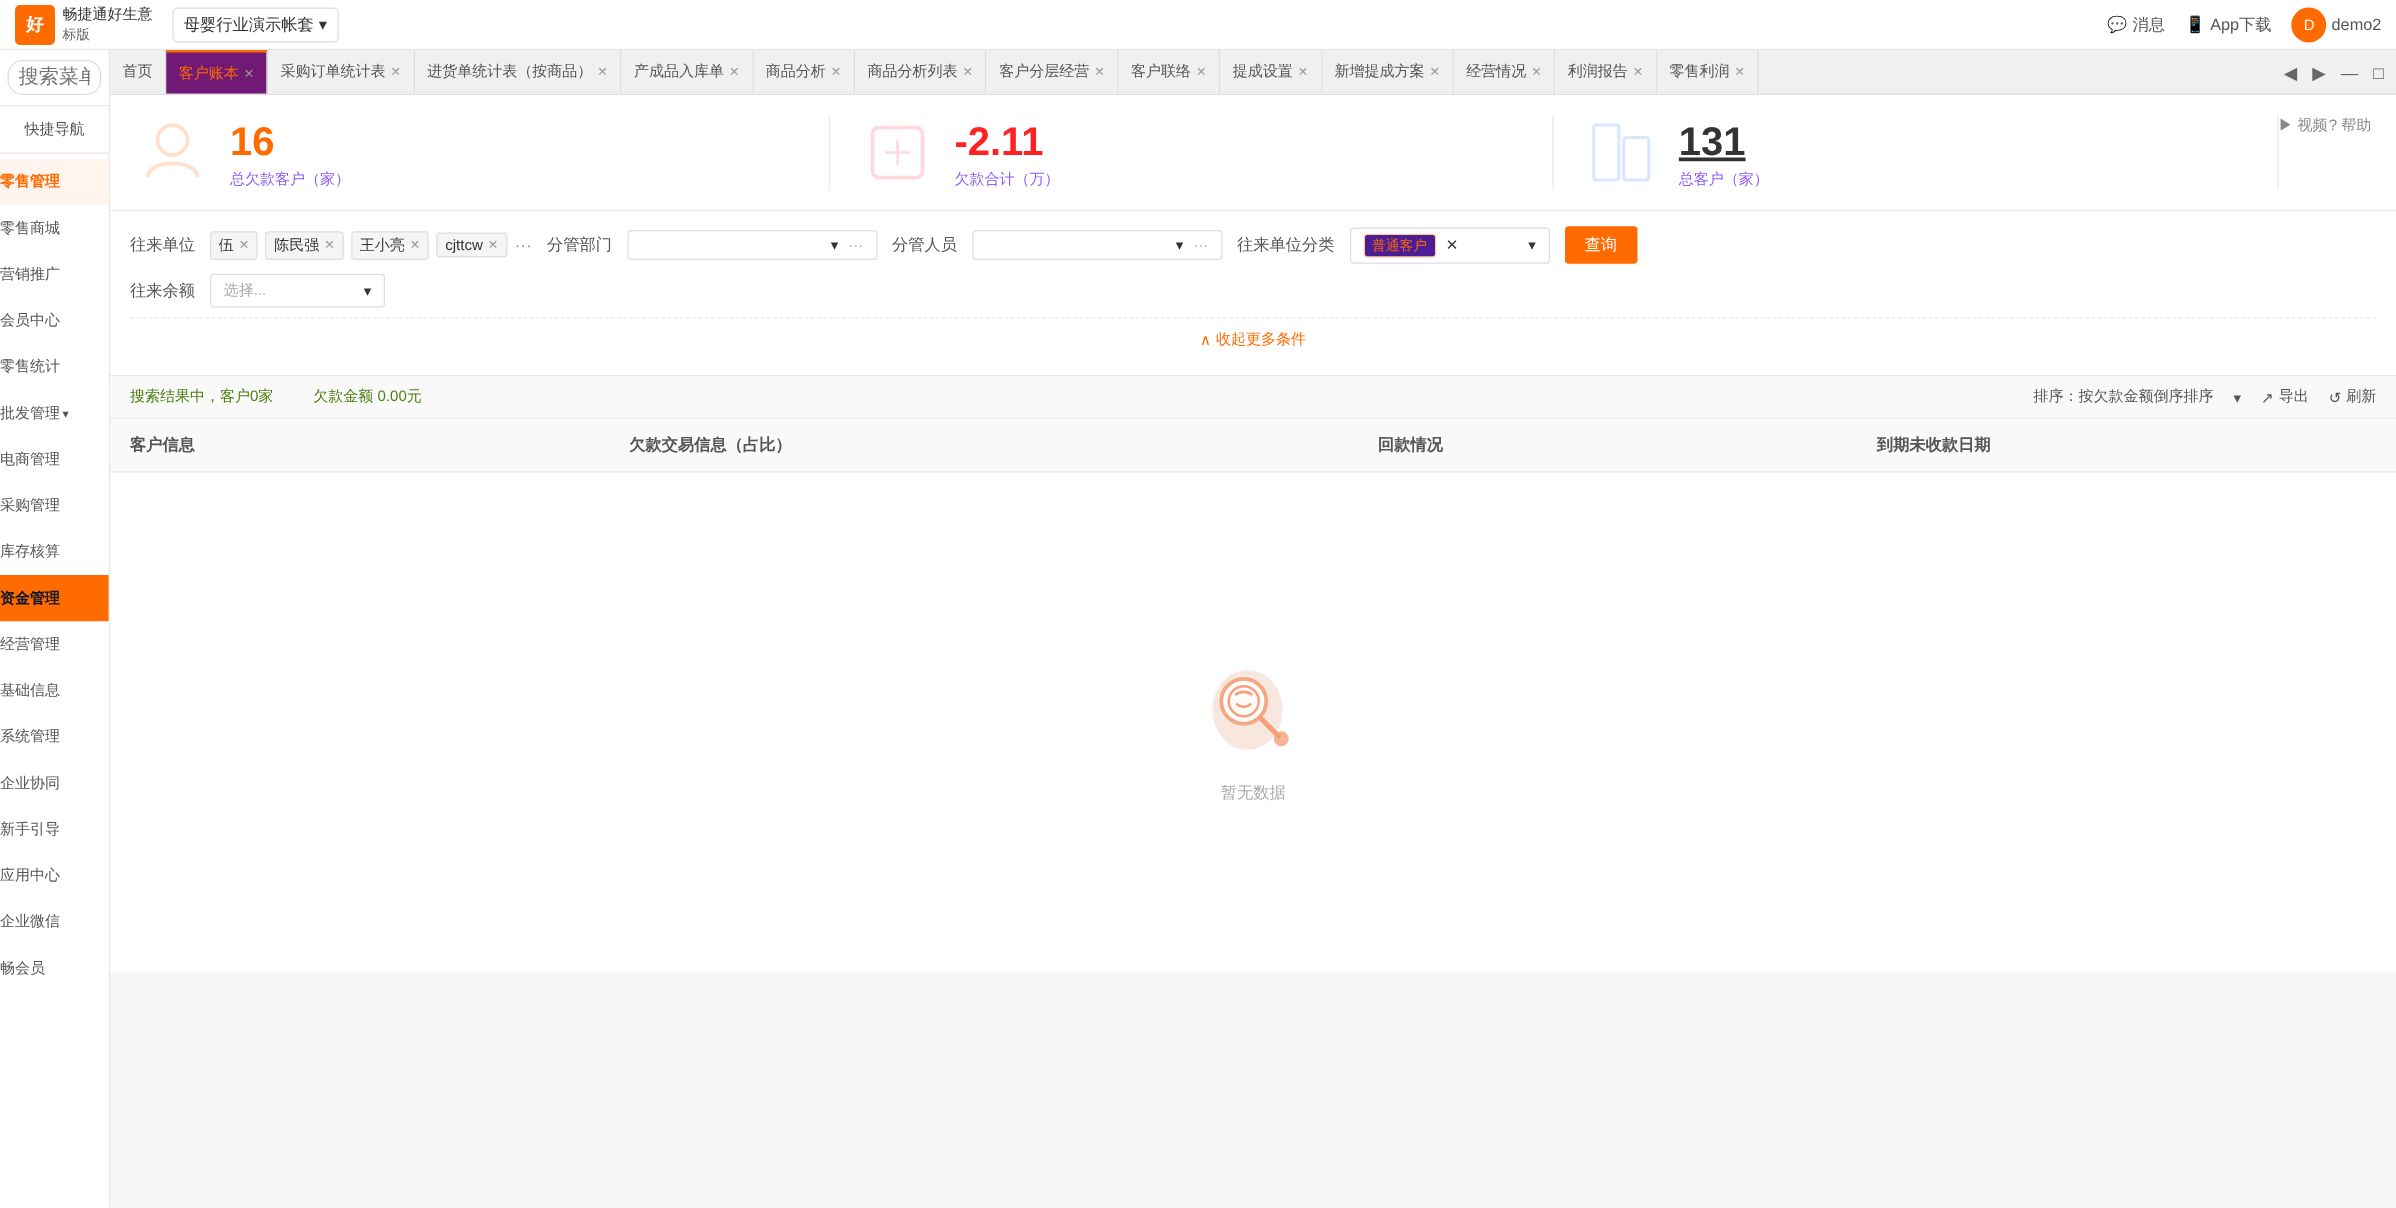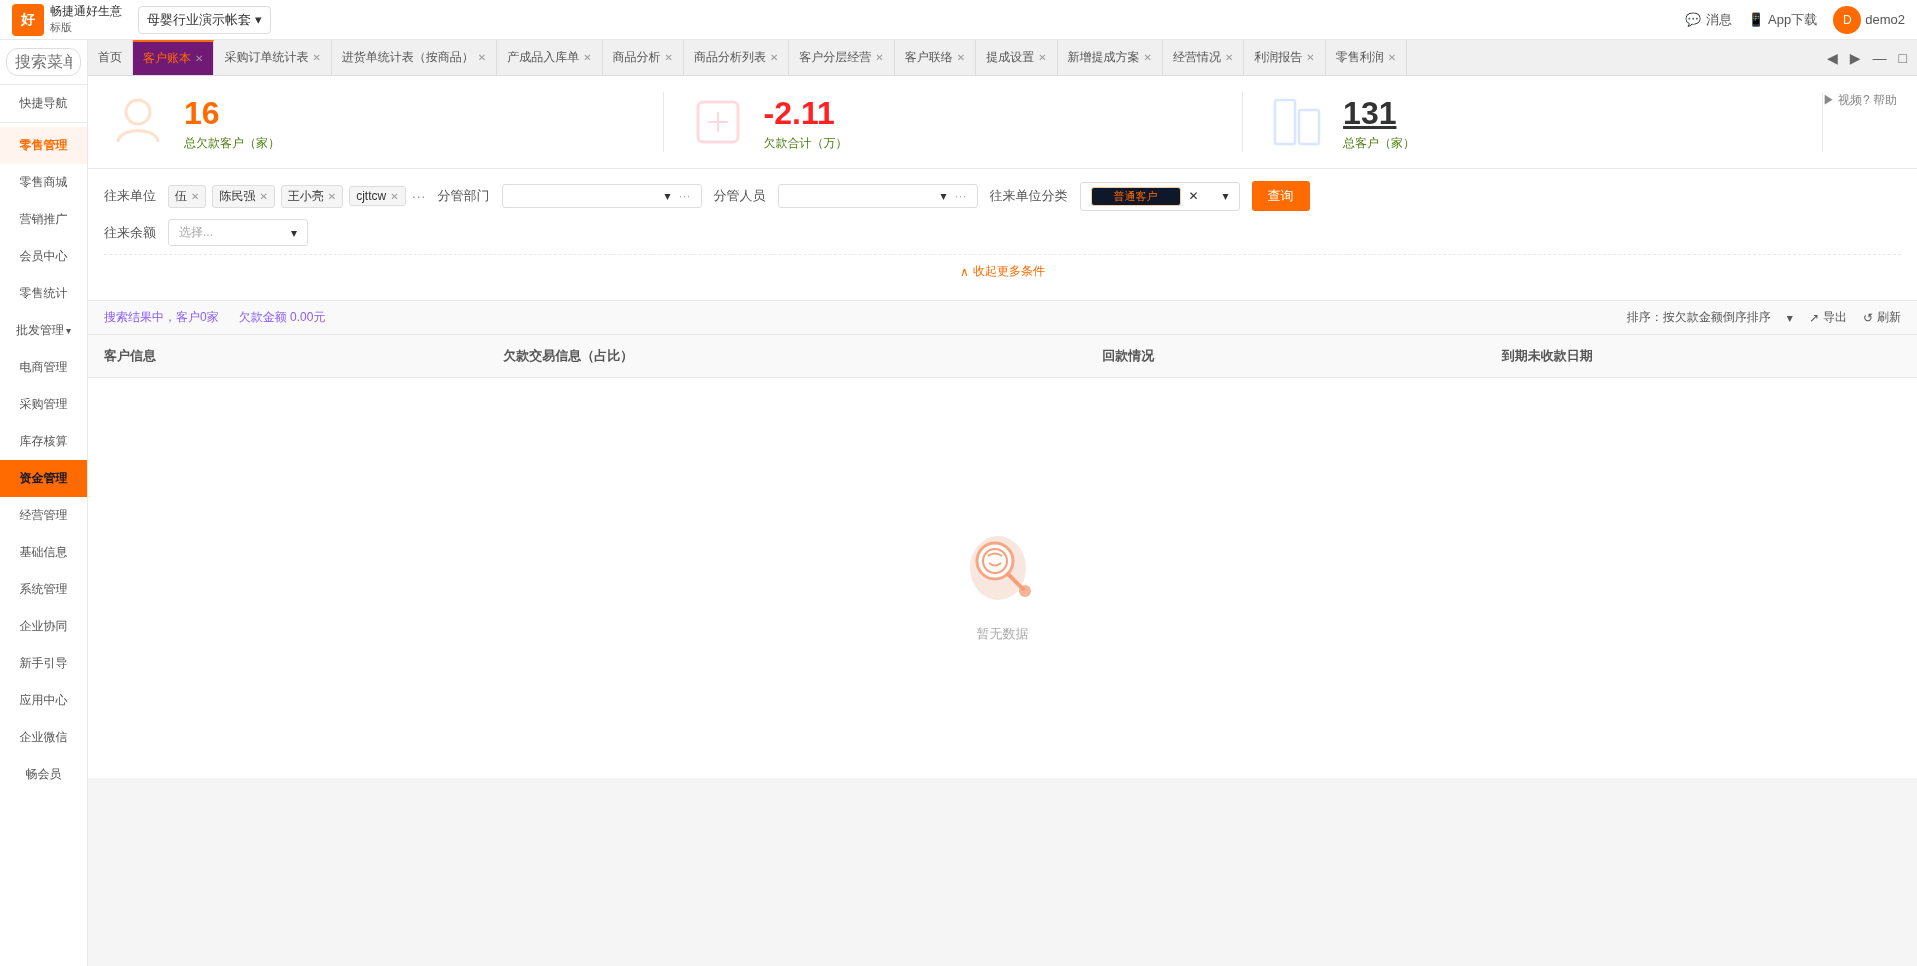--- a/index.html
+++ b/index.html
@@ -94,21 +94,20 @@
     }
     .sidebar-menu { flex: 1; overflow-y: auto; padding: 4px 0; }
     .sidebar-menu-item {
       padding: 10px 0;
       text-align: center;
       font-size: 12px;
       cursor: pointer;
       color: #555;
       display: flex;
       align-items: center;
-      justify-content: center;
       gap: 2px;
     }
     .sidebar-menu-item.active { color: #ff6b00; background: #fff5ee; font-weight: bold; }
     .sidebar-menu-item .arrow { font-size: 10px; }
 
     
     .main-content {
       position: absolute;
       top: 76px;
       left: 88px;
@@ -137,21 +136,21 @@
     .stat-card:first-child { padding-left: 0; }
     .stat-card:last-child { border-right: none; }
     .stat-icon { width: 60px; height: 60px; opacity: 0.2; display: flex; align-items: center; justify-content: center; }
     .stat-icon-orange { color: #ff6b00; font-size: 48px; }
     .stat-icon-pink { color: #ff4466; font-size: 48px; }
     .stat-icon-blue { color: #4488ff; font-size: 48px; }
     .stat-info { display: flex; flex-direction: column; }
     .stat-value { font-size: 32px; font-weight: bold; color: #333; line-height: 1; }
     .stat-value.red { color: #ff2222; }
     .stat-value.orange { color: #ff6b00; }
-    .stat-label { font-size: 12px; color: #4d7c0f; margin-top: 6px; }
+    .stat-label { font-size: 12px; color: #8b5cf6; margin-top: 6px; }
     .stat-actions { margin-left: auto; display: flex; gap: 1px; align-items: flex-start; font-size: 12px; color: #888; }
 
     
     .filters-area {
       background: #fff;
       padding: 12px 16px;
       border-bottom: 1px solid #e8e8e8;
     }
     .filter-row { display: flex; align-items: center; gap: 12px; margin-bottom: 8px; flex-wrap: wrap; }
     .filter-label { font-size: 13px; color: #555; white-space: nowrap; }
@@ -179,21 +178,21 @@
     
     .table-toolbar {
       background: #f9f9f9;
       padding: 8px 16px;
       display: flex;
       align-items: center;
       justify-content: space-between;
       border-bottom: 1px solid #e8e8e8;
       font-size: 12px;
     }
-    .toolbar-left { display: flex; gap: 20px; color: #8b5cf6; }
+    .toolbar-left { display: flex; gap: 32px; color: #4d7c0f; }
     .toolbar-right { display: flex; gap: 16px; align-items: center; color: #555; }
     .toolbar-sort { display: flex; align-items: center; gap: 16px; margin-left: 19px; }
     .toolbar-action { display: flex; align-items: center; gap: 4px; cursor: pointer; }
 
     
     .data-table { background: #fff; }
     .table-header {
       display: grid;
       grid-template-columns: 1fr 1.5fr 1fr 1fr;
       padding: 12px 16px;
@@ -207,22 +206,22 @@
     .empty-text { color: #aaa; font-size: 13px; margin-top: 12px; }
 
     
     .btn-orange {
       background: #ff6b00; color: #fff; border: none; border-radius: 3px;
       padding: 6px 16px; cursor: pointer; font-size: 13px;
     }
 
     
     .cat-tag {
-      background: #0f172a; color: #ff6b00; border: 1px solid #ffcc99;
-      border-radius: 3px; padding: 1px 22px; font-size: 11px;
+      background: #4c1d95; color: #ff6b00; border: 1px solid #ffcc99;
+      border-radius: 3px; padding: 1px 6px; font-size: 11px;
     }
 
     
     ::-webkit-scrollbar { width: 6px; height: 6px; }
     ::-webkit-scrollbar-track { background: #f1f1f1; }
     ::-webkit-scrollbar-thumb { background: #ccc; border-radius: 3px; }
   </style>
 </head>
 <body>
 

